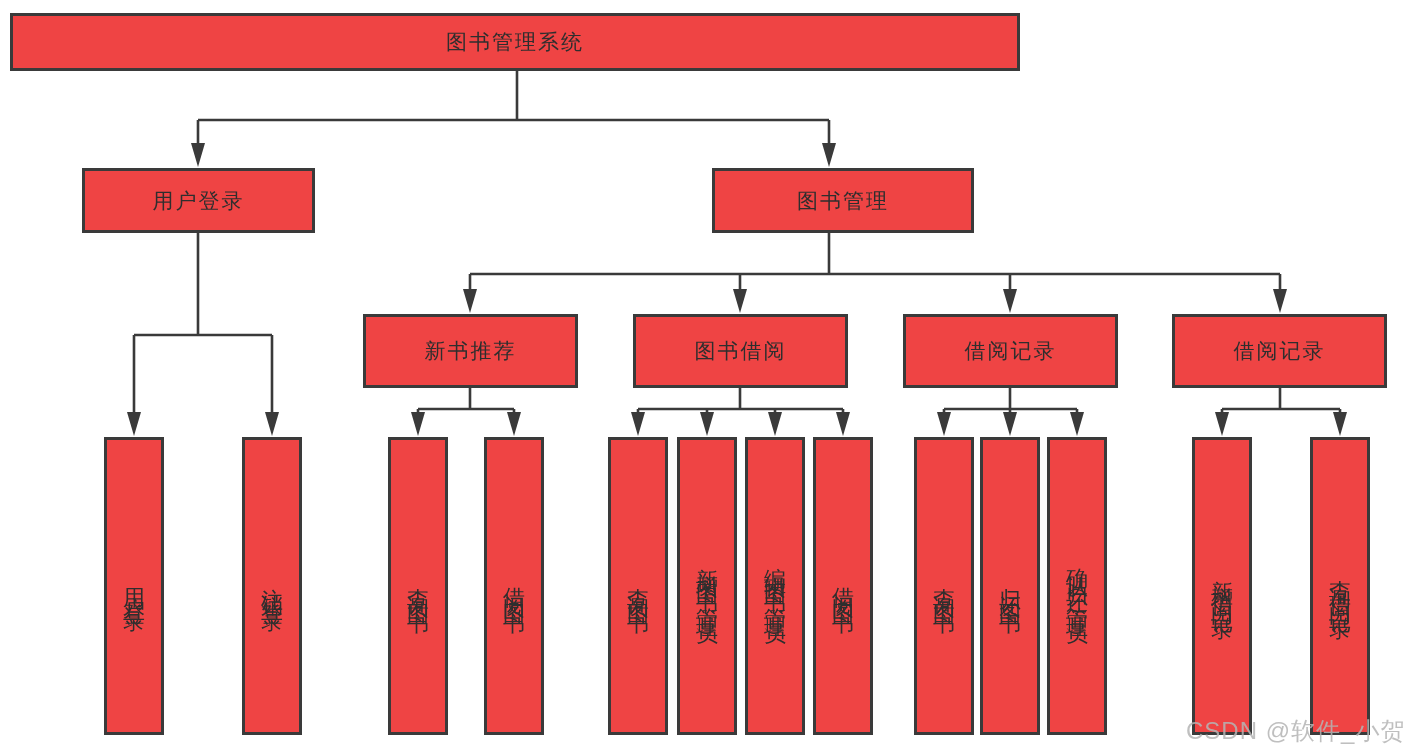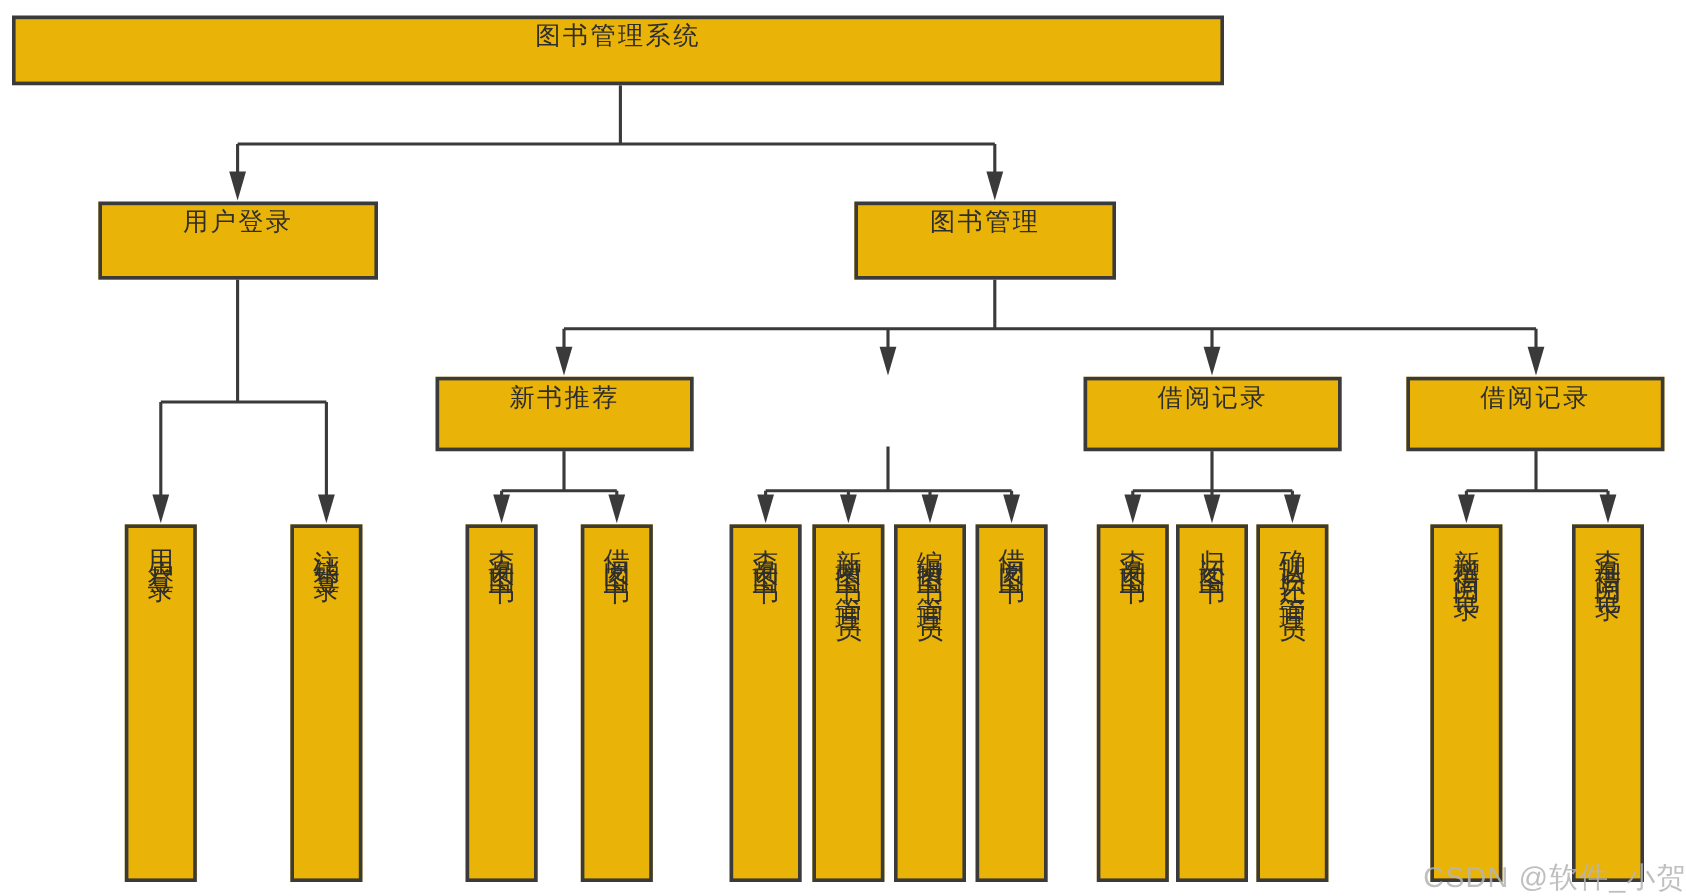--- a/index.html
+++ b/index.html
@@ -29,37 +29,37 @@
   .ln path{
     stroke:var(--line);
     stroke-width:2.6;
     fill:none;
   }
   .ln polygon{
     fill:var(--line);
   }
   .node{
     position:absolute;
-    background:#eab308;
+    background:#ef4444;
     border:3px solid var(--box-border);
     display:flex;
-    align-items:flex-start;
+    align-items:center;
     justify-content:center;
     color:var(--text);
   }
   .hbox{
     font-size:21px;
     letter-spacing:2px;
     text-align:center;
   }
   .root-box{
     left:10px;top:13px;width:1010px;height:58px;
   }
   .lvl2{height:65px;top:168px;}
-  .lvl3{height:62px;top:314px;width:215px;}
+  .lvl3{height:74px;top:314px;width:215px;}
   .vbox{
     top:437px;
     width:60px;
     height:298px;
   }
   .vbox span{
     writing-mode:vertical-rl;
     text-orientation:mixed;
     font-size:22px;
     letter-spacing:8px;
@@ -126,27 +126,30 @@
     </g>
   </svg>
 
   <div class="node hbox root-box">
     <span>图书管理系统</span>
   </div>
 
   <div class="node hbox lvl2" style="left:82px;width:233px">
     <span>用户登录</span>
   </div>
-  <div class="node hbox lvl2" style="left:712px;width:218px">
+  <div class="node hbox lvl2" style="left:712px;width:262px">
     <span>图书管理</span>
   </div>
 
   <div class="node hbox lvl3" style="left:363px">
     <span>新书推荐</span>
   </div>
+  <div class="node hbox lvl3" style="left:633px">
+    <span>图书借阅</span>
+  </div>
   <div class="node hbox lvl3" style="left:903px">
     <span>借阅记录</span>
   </div>
   <div class="node hbox lvl3" style="left:1172px">
     <span>借阅记录</span>
   </div>
 
   <div class="node vbox" style="left:104px">
     <span>用户登录</span>
   </div>

